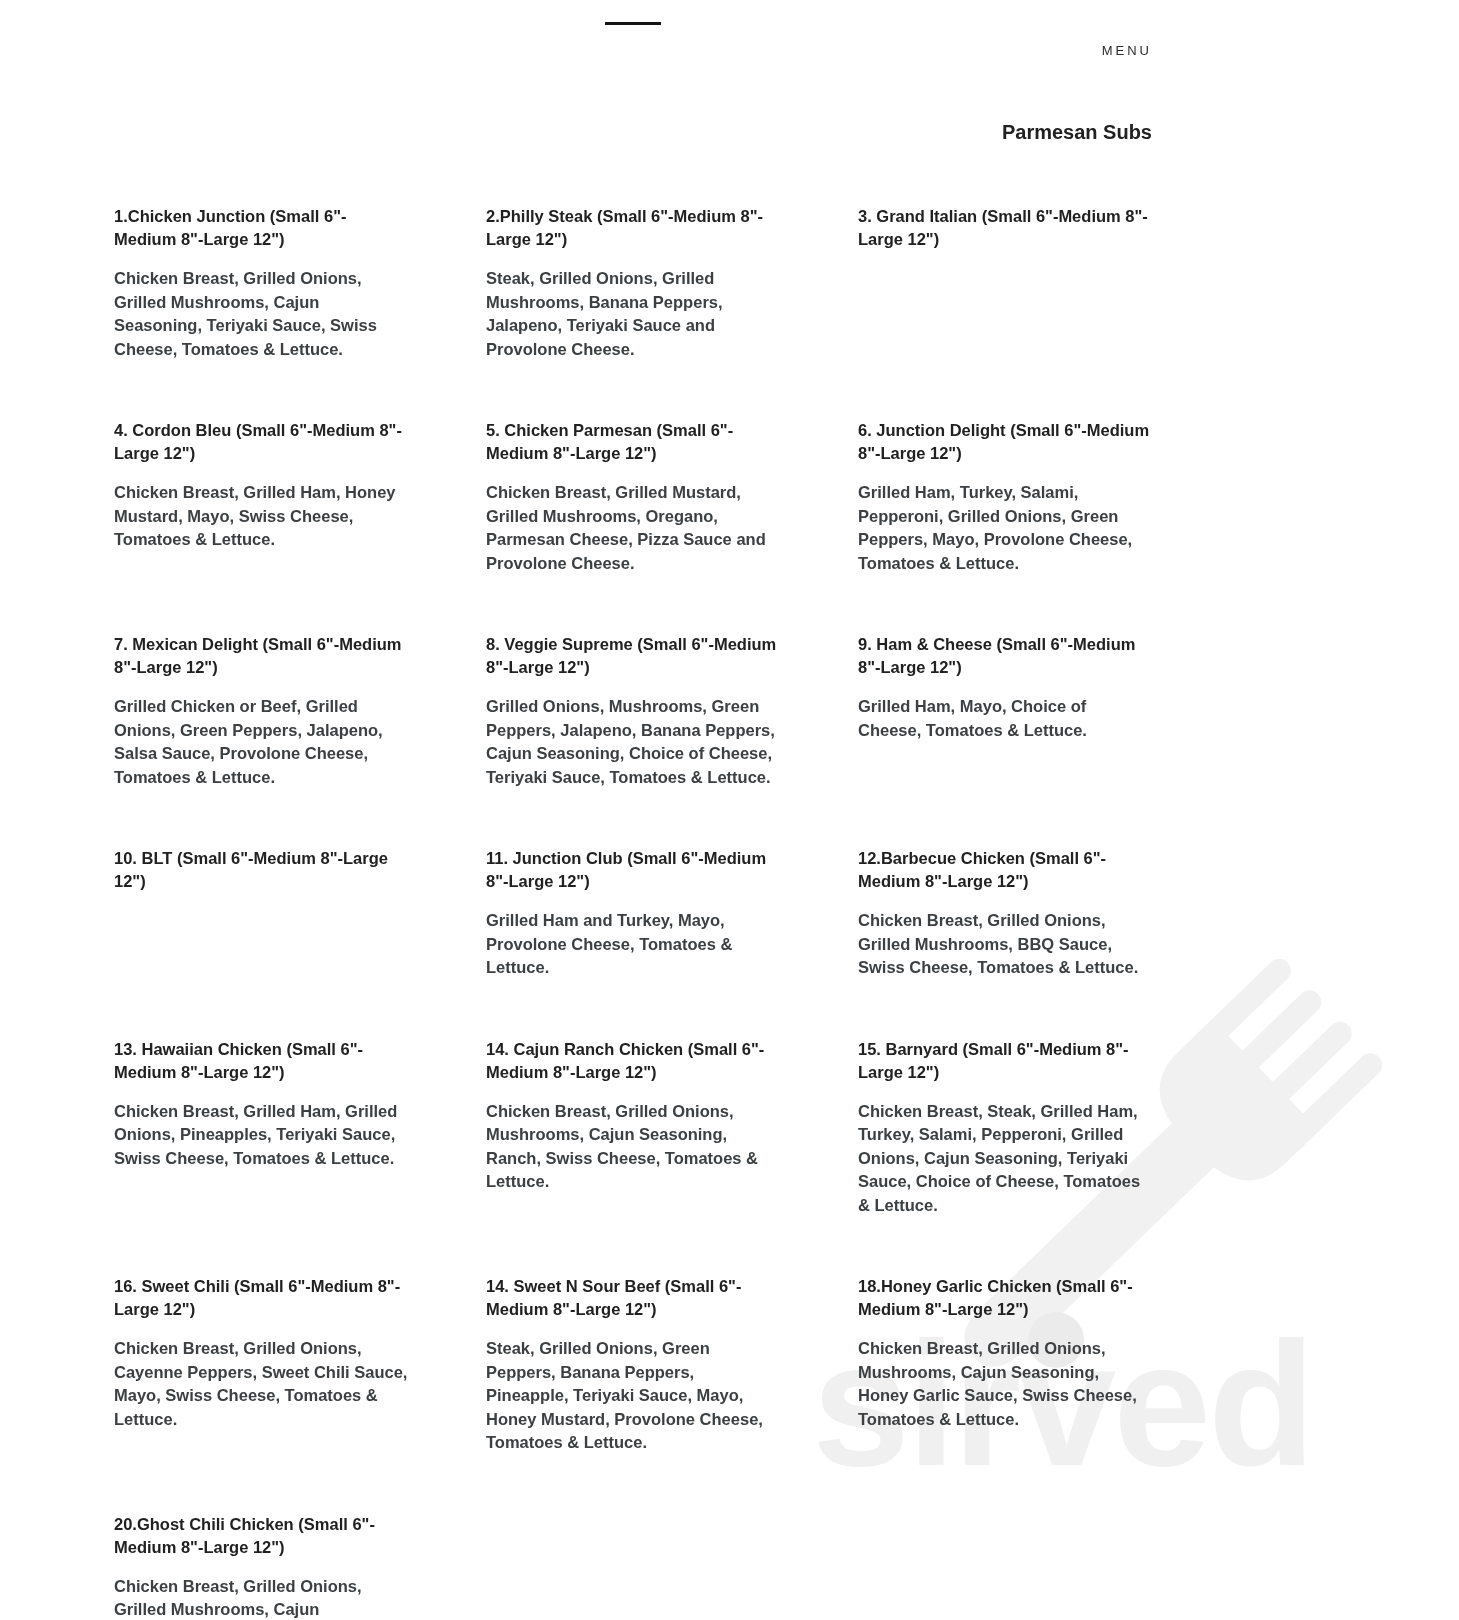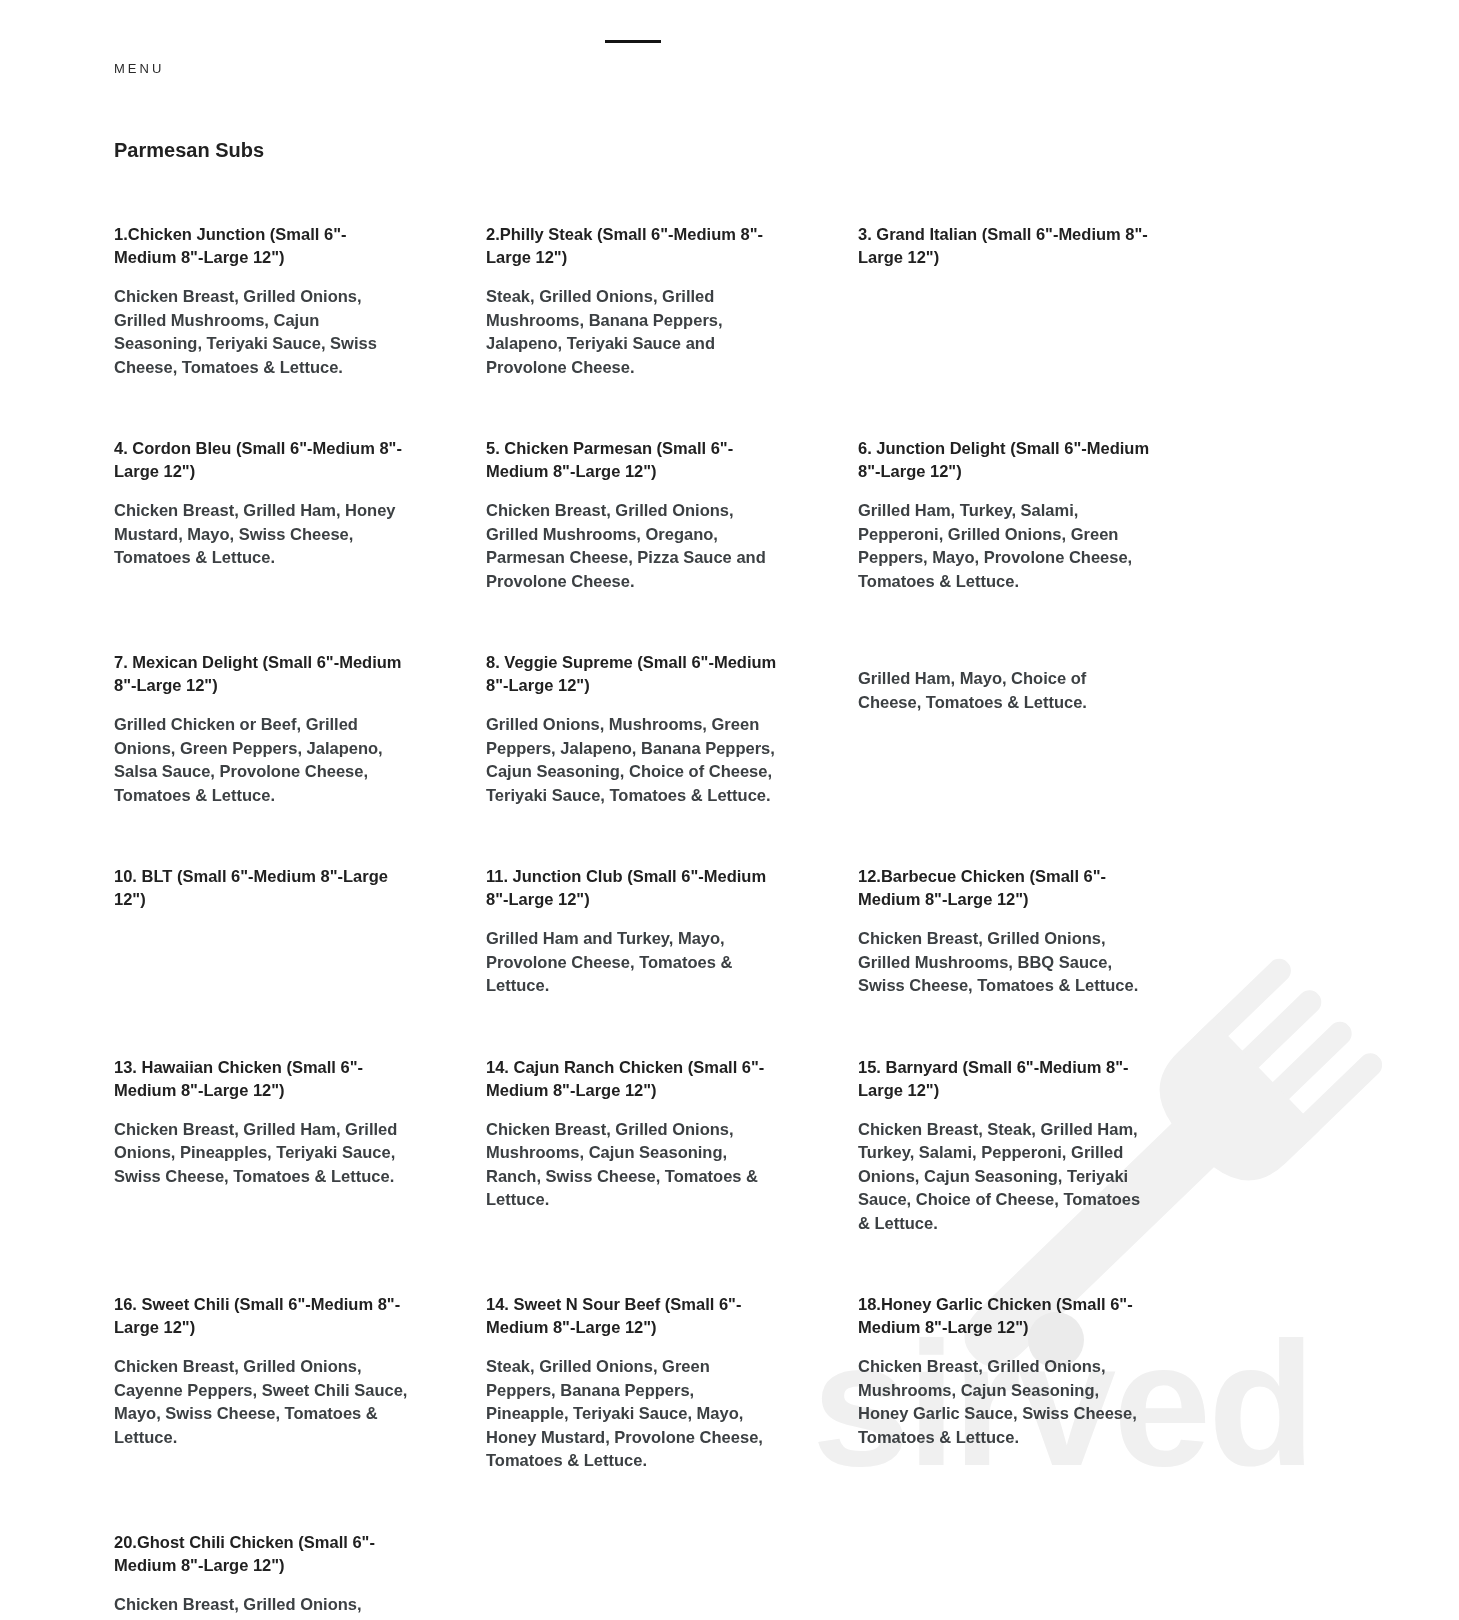--- a/index.html
+++ b/index.html
@@ -27,21 +27,21 @@
     position: absolute; left: 812px; top: 1316px;
     font-size: 176px; font-weight: 600; letter-spacing: -3px;
     line-height: 1; user-select: none; text-align: center;
   }
 
   
   .content {
     position: relative; z-index: 1;
     width: 1038px; margin-left: 114px;
   }
-  .page-header { text-align: left; padding-top: 40px; }
+  .page-header { text-align: right; padding-top: 22px; }
   .header-rule {
     width: 56px; height: 3px; background: #141414; margin: 0 auto;
   }
   .menu-label {
     margin-top: 18px;
     font-size: 13px; letter-spacing: 3px; color: #2b2b2b;
   }
   .section-title {
     margin-top: 63px;
     font-size: 20px; font-weight: 700; color: #212121;
@@ -104,39 +104,40 @@
     <h2 class="item-title">3. Grand Italian (Small 6"-Medium 8"-Large 12")</h2>
   </article>
 
   <article class="menu-item">
     <h2 class="item-title">4. Cordon Bleu (Small 6"-Medium 8"-Large 12")</h2>
     <p class="item-desc">Chicken Breast, Grilled Ham, Honey Mustard, Mayo, Swiss Cheese, Tomatoes &amp; Lettuce.</p>
   </article>
 
   <article class="menu-item">
     <h2 class="item-title">5. Chicken Parmesan (Small 6"-Medium 8"-Large 12")</h2>
-    <p class="item-desc">Chicken Breast, Grilled Onions, Grilled Mushrooms, Oregano, Parmesan Cheese, Pizza Sauce and Provolone Cheese.</p>
+    <p class="item-desc">Chicken Breast, Grilled Mustard, Grilled Mushrooms, Oregano, Parmesan Cheese, Pizza Sauce and Provolone Cheese.</p>
   </article>
 
   <article class="menu-item">
     <h2 class="item-title">6. Junction Delight (Small 6"-Medium 8"-Large 12")</h2>
     <p class="item-desc">Grilled Ham, Turkey, Salami, Pepperoni, Grilled Onions, Green Peppers, Mayo, Provolone Cheese, Tomatoes &amp; Lettuce.</p>
   </article>
 
   <article class="menu-item">
     <h2 class="item-title">7. Mexican Delight (Small 6"-Medium 8"-Large 12")</h2>
     <p class="item-desc">Grilled Chicken or Beef, Grilled Onions, Green Peppers, Jalapeno, Salsa Sauce, Provolone Cheese, Tomatoes &amp; Lettuce.</p>
   </article>
 
   <article class="menu-item">
     <h2 class="item-title">8. Veggie Supreme (Small 6"-Medium 8"-Large 12")</h2>
     <p class="item-desc">Grilled Onions, Mushrooms, Green Peppers, Jalapeno, Banana Peppers, Cajun Seasoning, Choice of Cheese, Teriyaki Sauce, Tomatoes &amp; Lettuce.</p>
   </article>
 
   <article class="menu-item">
+    <h2 class="item-title">9. Ham &amp; Cheese (Small 6"-Medium 8"-Large 12")</h2>
     <p class="item-desc">Grilled Ham, Mayo, Choice of Cheese, Tomatoes &amp; Lettuce.</p>
   </article>
 
   <article class="menu-item">
     <h2 class="item-title">10. BLT (Small 6"-Medium 8"-Large 12")</h2>
   </article>
 
   <article class="menu-item">
     <h2 class="item-title">11. Junction Club (Small 6"-Medium 8"-Large 12")</h2>
     <p class="item-desc">Grilled Ham and Turkey, Mayo, Provolone Cheese, Tomatoes &amp; Lettuce.</p>

